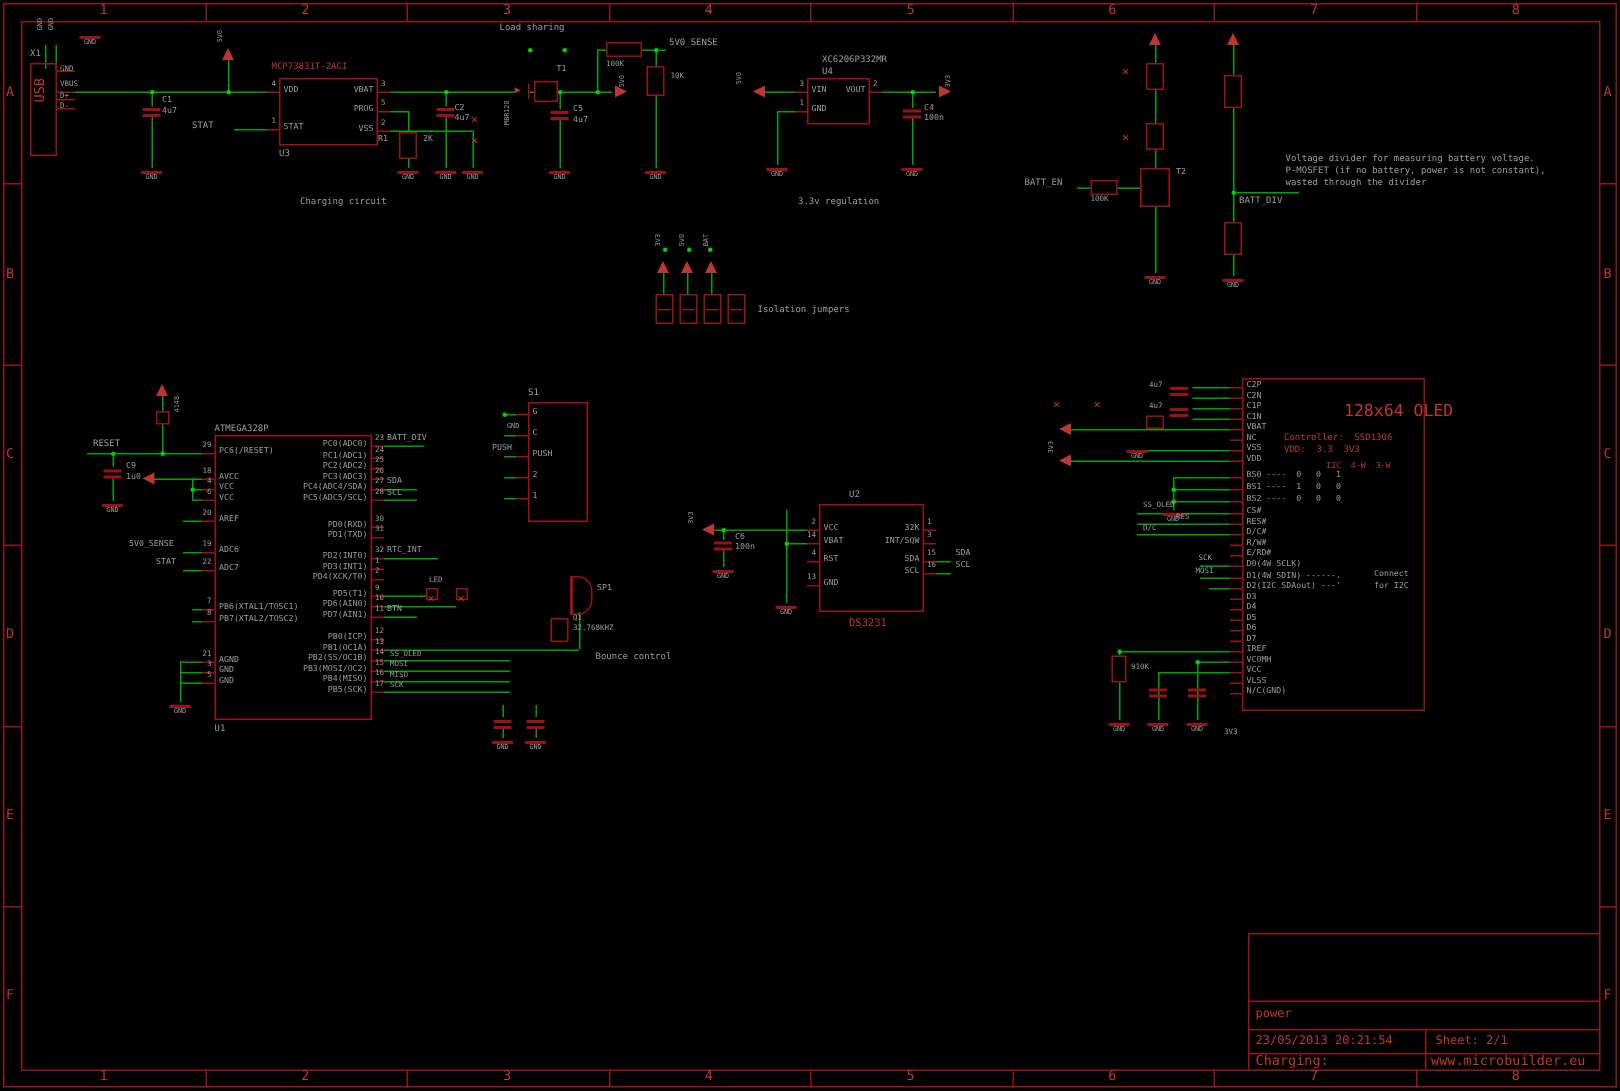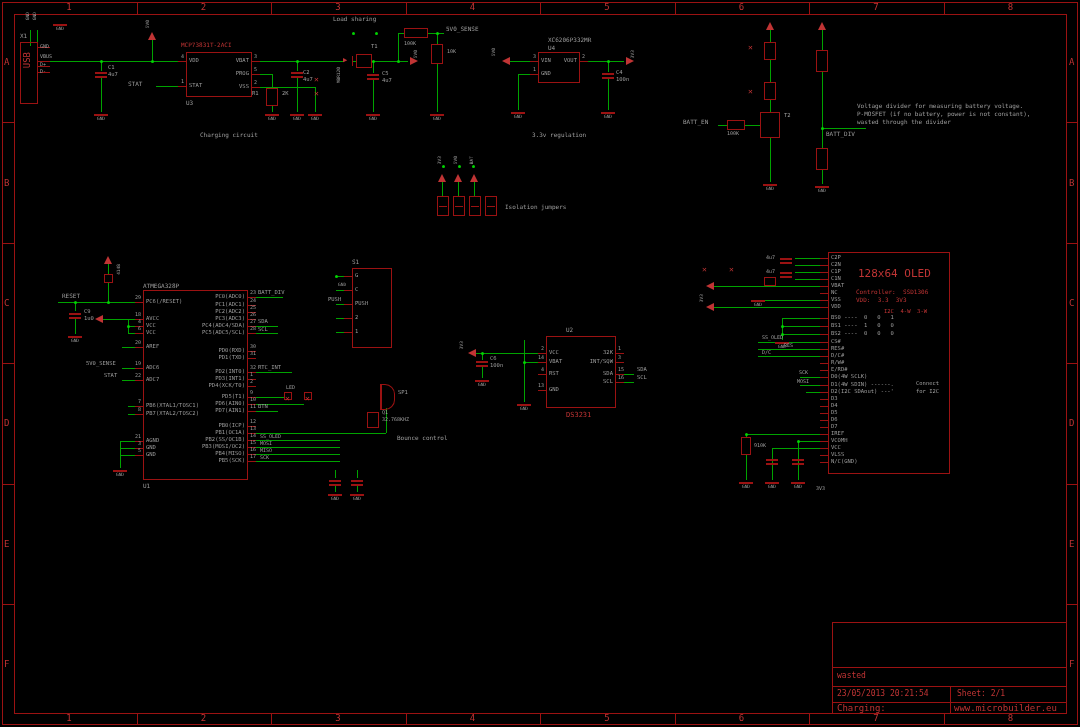--- a/index.html
+++ b/index.html
@@ -37,21 +37,21 @@
   <div class="tb-line" style="left:14px;top:14px;width:1px;height:700px"></div>
   <div class="tb-line" style="left:1066px;top:14px;width:1px;height:700px"></div>
 
   <div>
     <div class="tb-line" style="left:832px;top:622px;width:234px;height:1px"></div>
     <div class="tb-line" style="left:832px;top:622px;width:1px;height:91px"></div>
     <div class="tb-line" style="left:832px;top:667px;width:234px;height:1px"></div>
     <div class="tb-line" style="left:832px;top:686px;width:234px;height:1px"></div>
     <div class="tb-line" style="left:832px;top:702px;width:234px;height:1px"></div>
     <div class="tb-line" style="left:950px;top:686px;width:1px;height:27px"></div>
-    <div class="tb-txt" style="left:837px;top:672px;font-size:8px">wasted</div>
+    <div class="tb-txt" style="left:837px;top:672px;font-size:8px">power</div>
     <div class="tb-txt" style="left:837px;top:690px;font-size:8px">23/05/2013 20:21:54</div>
     <div class="tb-txt" style="left:957px;top:690px;font-size:8px">Sheet: 2/1</div>
     <div class="tb-txt" style="left:837px;top:704px;font-size:9px">Charging:</div>
     <div class="tb-txt" style="left:954px;top:704px;font-size:9px">www.microbuilder.eu</div>
   </div>
 
   <div id="canvas">
       <div class="frame-lab" style="left: 66.25px; top: 3px;">1</div>
       <div class="frame-lab" style="left: 66.25px; top: 714px;">1</div>
       <div class="tb-line" style="left: 136.5px; top: 2px; width: 1px; height: 12px;"></div>
@@ -436,21 +436,21 @@
       <div class="txt c-g" style="left: 382px; top: 410px; font-size: 5px;">Q1</div>
       <div class="txt c-g" style="left: 382px; top: 417px; font-size: 5px;">32.768KHZ</div>
       <div class="txt c-g" style="left: 397px; top: 435px; font-size: 6px;">Bounce control</div>
       <div class="txt c-g vert" style="left: 460px; top: 341px; font-size: 4.5px;">3V3</div>
       <div class="txt c-g" style="left: 490px; top: 356px; font-size: 5.5px;">C6</div>
       <div class="txt c-g" style="left: 490px; top: 363px; font-size: 5.5px;">100n</div>
       <div class="txt c-g" style="left: 566px; top: 327px; font-size: 6px;">U2</div>
       <div class="txt c-r" style="left: 566px; top: 412px; font-size: 7px;">DS3231</div>
       <div class="txt c-g" style="left: 637px; top: 367px; font-size: 5.5px;">SDA</div>
       <div class="txt c-g" style="left: 637px; top: 375px; font-size: 5.5px;">SCL</div>
-      <div class="txt c-r" style="left: 858px; top: 268px; font-size: 11px;">128x64 OLED</div>
+      <div class="txt c-r" style="left: 896px; top: 268px; font-size: 11px;">128x64 OLED</div>
       <div class="txt c-r" style="left: 856px; top: 289px; font-size: 6px;">Controller:  SSD1306</div>
       <div class="txt c-r" style="left: 856px; top: 297px; font-size: 6px;">VDD:  3.3  3V3</div>
       <div class="txt c-r" style="left: 884px; top: 309px; font-size: 5.5px;">I2C  4-W  3-W</div>
       <div class="txt c-g vert" style="left: 700px; top: 294px; font-size: 4.5px;">3V3</div>
       <div class="txt c-g" style="left: 766px; top: 255px; font-size: 5px;">4u7</div>
       <div class="txt c-g" style="left: 766px; top: 269px; font-size: 5px;">4u7</div>
       <div class="txt c-g" style="left: 762px; top: 335px; font-size: 5px;">SS_OLED</div>
       <div class="txt c-g" style="left: 784px; top: 343px; font-size: 5px;">RES</div>
       <div class="txt c-g" style="left: 762px; top: 350px; font-size: 5px;">D/C</div>
       <div class="txt c-g" style="left: 799px; top: 370px; font-size: 5px;">SCK</div>

